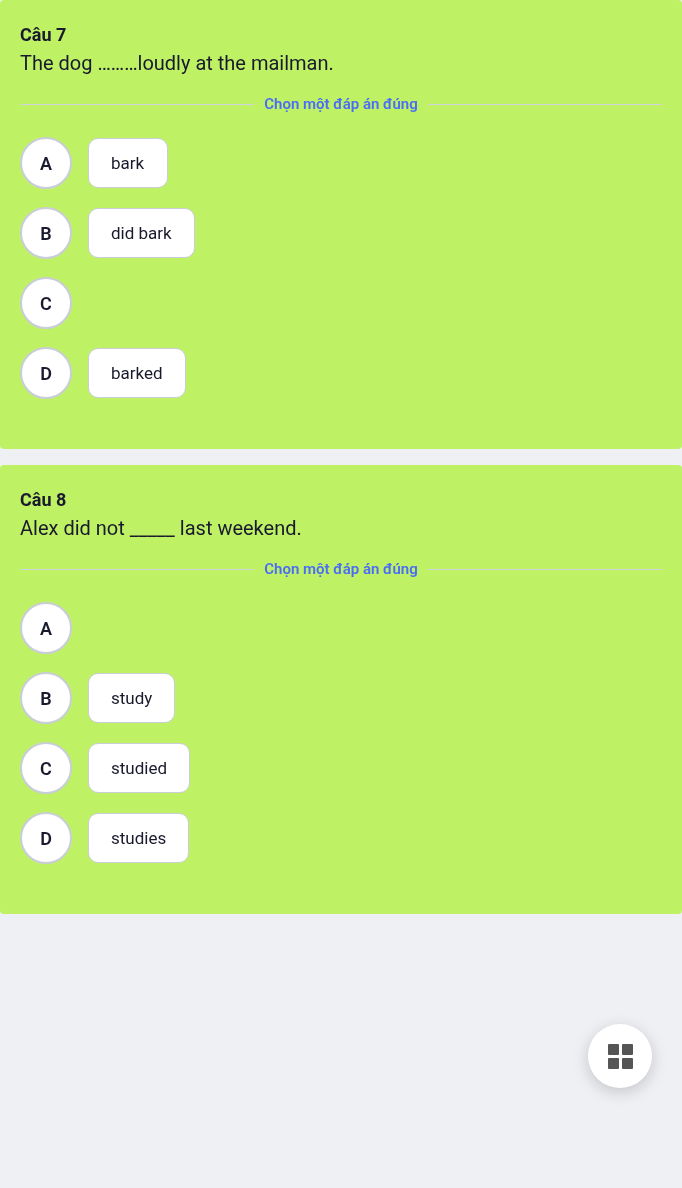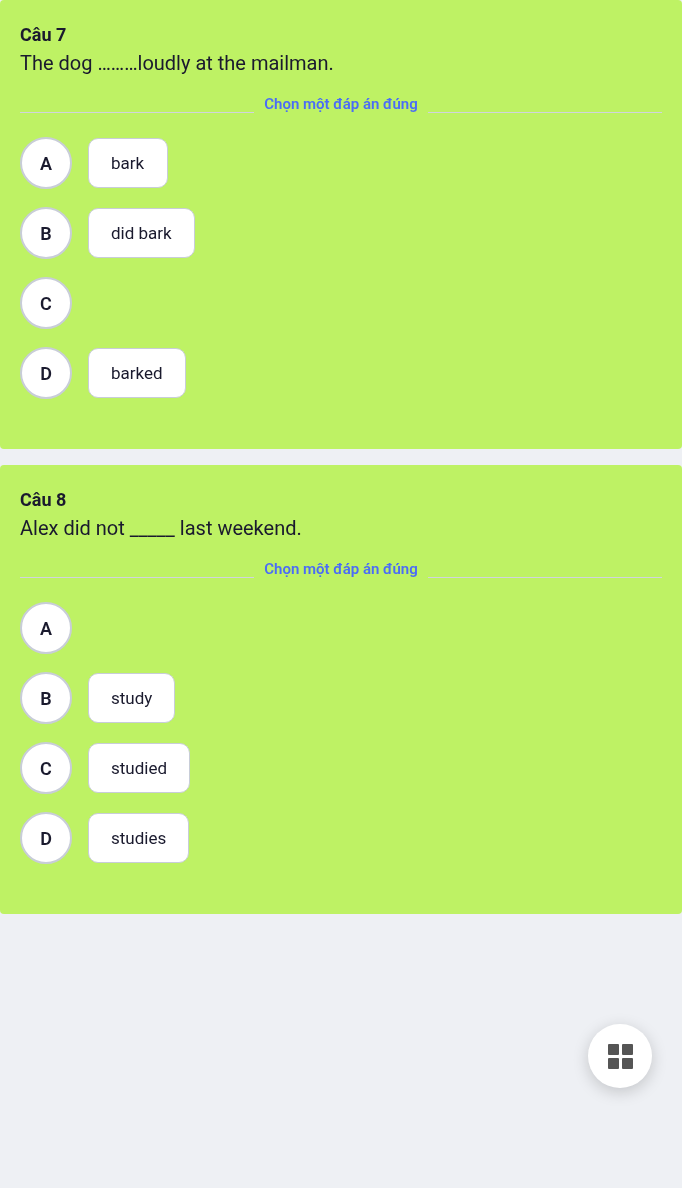--- a/index.html
+++ b/index.html
@@ -30,21 +30,21 @@
     }
 
     .question-text {
       font-size: 20px;
       color: #1a1a2e;
       margin-bottom: 20px;
     }
 
     .divider-row {
       display: flex;
-      align-items: flex-end;
+      align-items: center;
       gap: 10px;
       margin-bottom: 24px;
     }
 
     .divider-line {
       flex: 1;
       height: 1px;
       background-color: #d0d4de;
     }
 

